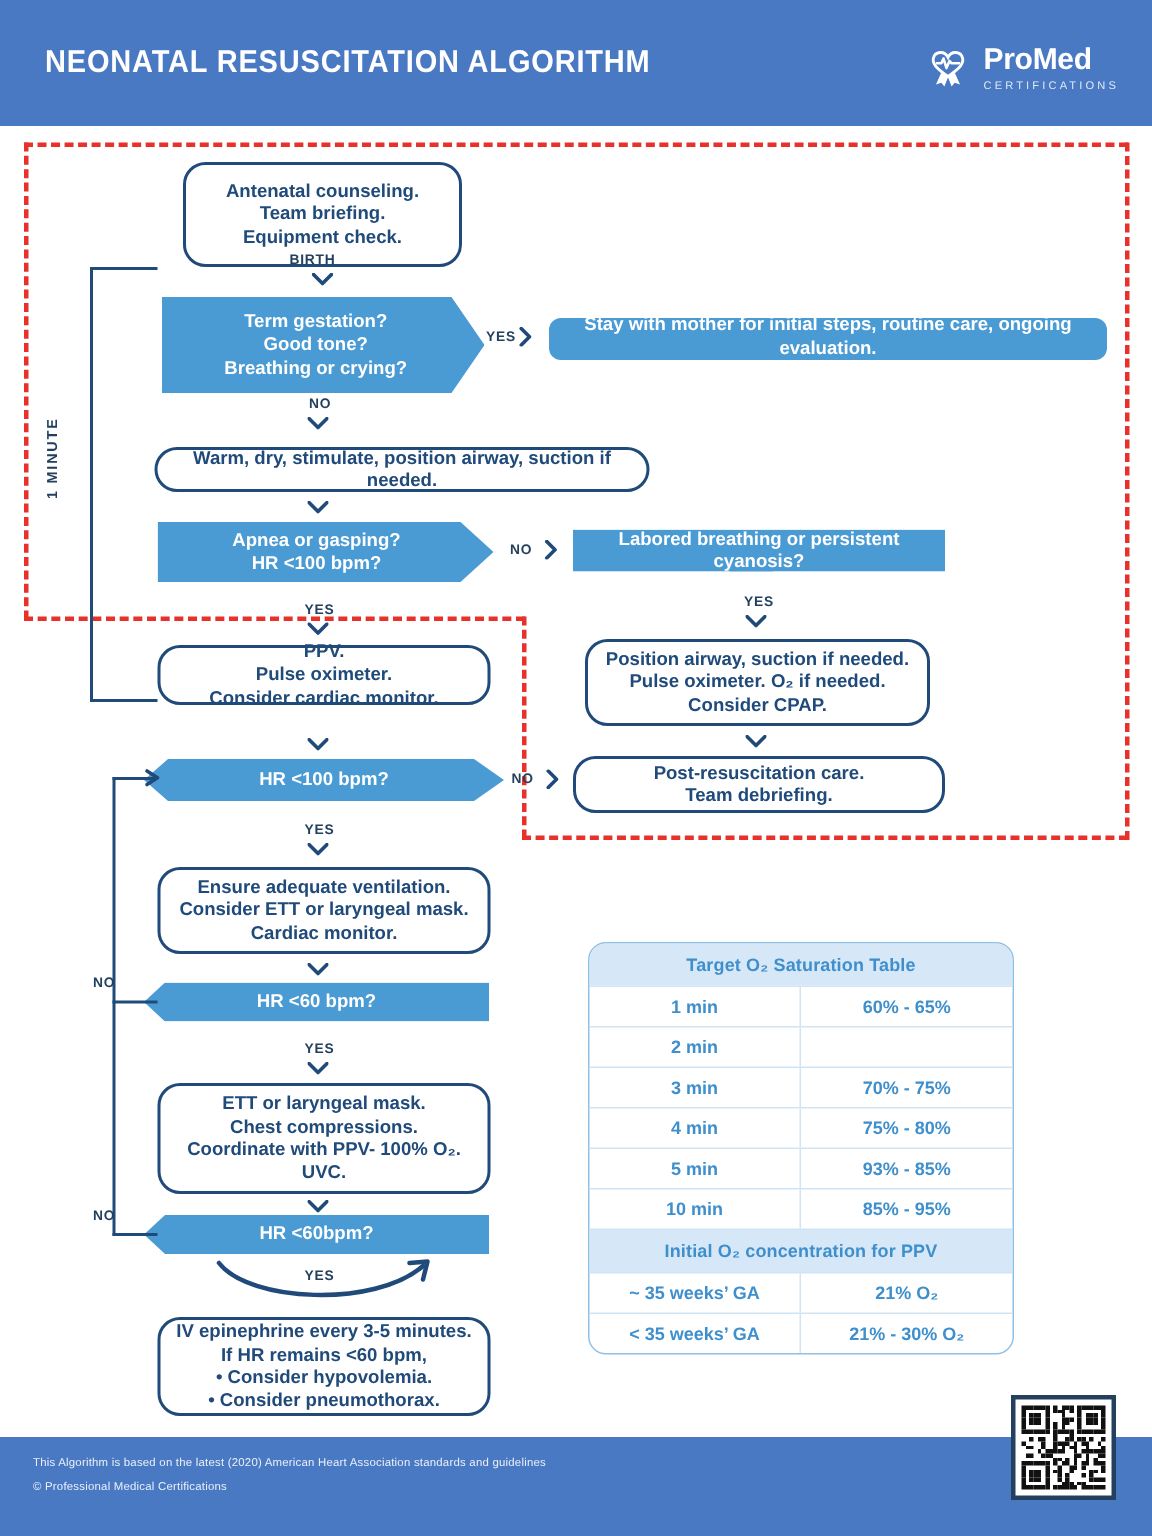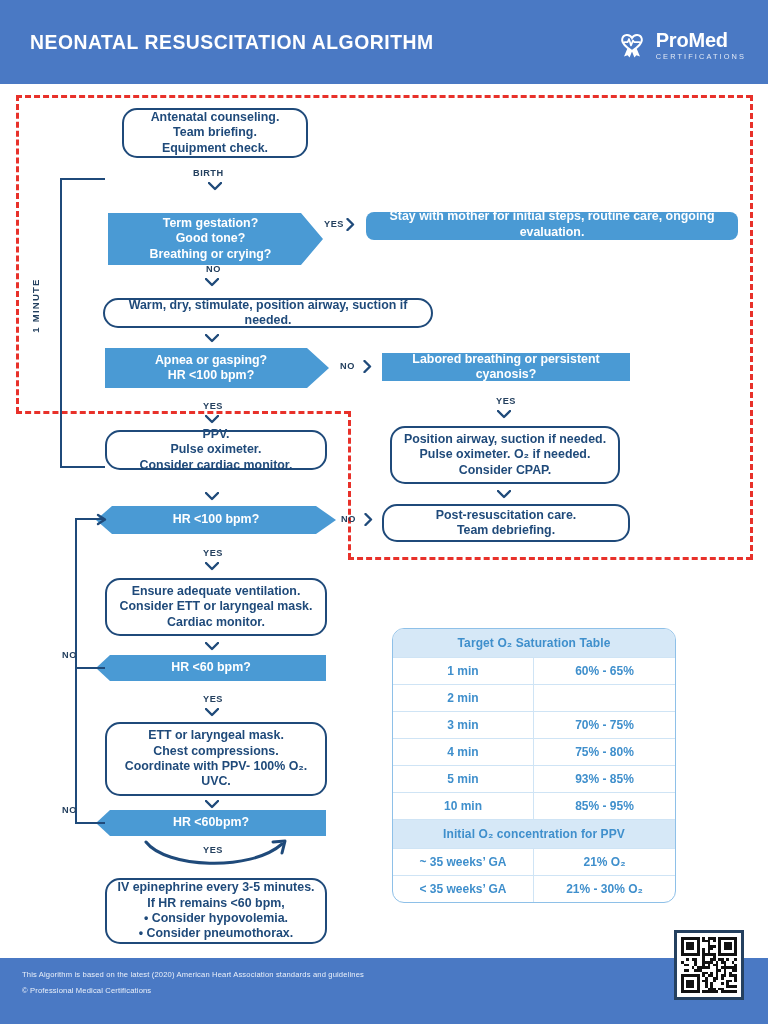--- a/index.html
+++ b/index.html
@@ -153,34 +153,34 @@
   <div class="red-seg red-h" style="left:16px; top:411px; width:334px;"></div>
   <div class="red-seg red-v" style="left:348px; top:411px; height:148px;"></div>
   <div class="red-seg red-h" style="left:348px; top:557px; width:404px;"></div>
   <div class="red-seg red-v" style="left:750px; top:95px; height:465px;"></div>
 
   <div class="minute-label" style="left:8px; top:300px; transform:rotate(-90deg);">1 MINUTE</div>
   <div class="vline" style="left:60px; top:178px; height:290px;"></div>
   <div class="hline" style="left:60px; top:178px; width:45px;"></div>
   <div class="hline" style="left:60px; top:466px; width:45px;"></div>
 
-  <div class="node box-white" style="left:122px; top:108px; width:186px; height:50px;">
+  <div class="node box-white" style="left:122px; top:108px; width:186px; height:70px;">
     <span style="white-space:pre-line;">Antenatal counseling.
 Team briefing.
 Equipment check.</span>
   </div>
 
   <div class="conn-label" style="left:193px; top:168px;">BIRTH</div>
   <div class="chev" style="left:208px; top:182px;">
     <svg width="14" height="9" viewBox="0 0 14 9">
         <path d="M1 1 L7 7 L13 1" fill="none" stroke="#1f4a7a" stroke-width="2.4" stroke-linecap="round" stroke-linejoin="round"></path>
       </svg>
   </div>
 
-  <div class="node dec dec-tail-down" style="left:108px; top:213px; width:215px; height:52px;text-align:center;">
+  <div class="node dec dec-tail-down" style="left:108px; top:198px; width:215px; height:64px;text-align:center;">
     <span style="white-space:pre-line; padding-right:10px;">Term gestation?
 Good tone?
 Breathing or crying?</span>
   </div>
 
   <div class="conn-label" style="left:324px; top:219px;">YES</div>
   <div class="chev" style="left:346px; top:218px; width:9px; height:13px;">
     <svg width="9" height="13" viewBox="0 0 9 13">
         <path d="M1.5 1 L7 6.5 L1.5 12" fill="none" stroke="#1f4a7a" stroke-width="2.4" stroke-linecap="round" stroke-linejoin="round"></path>
       </svg>

